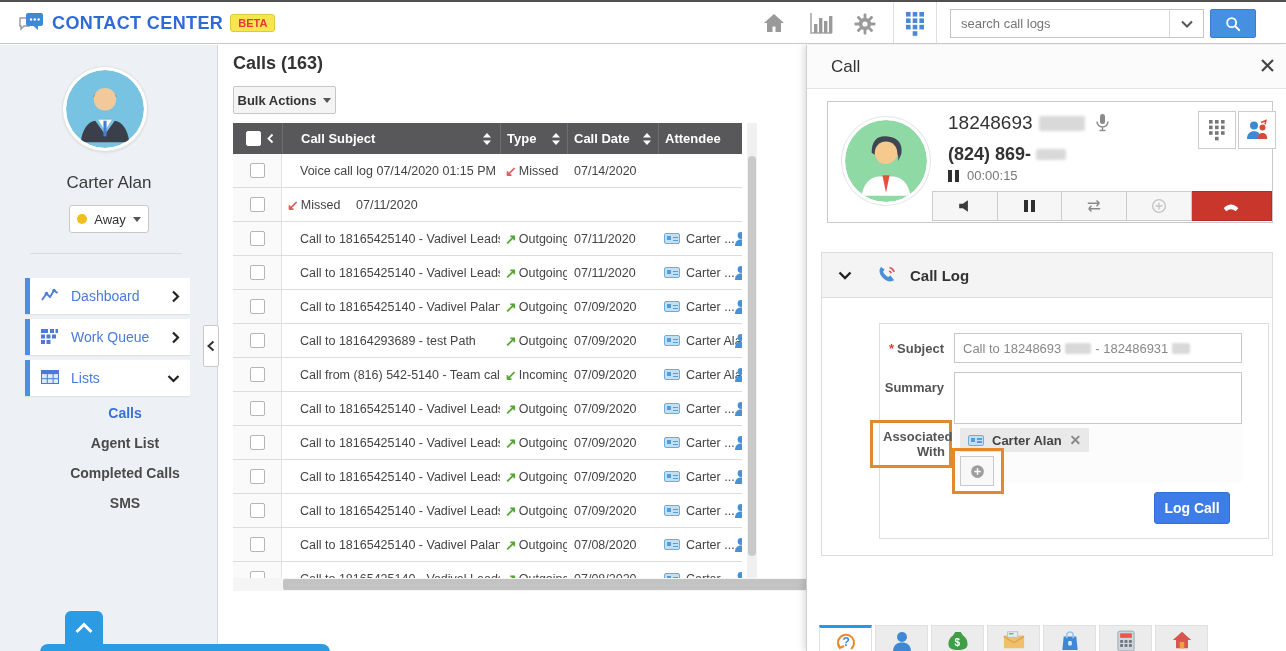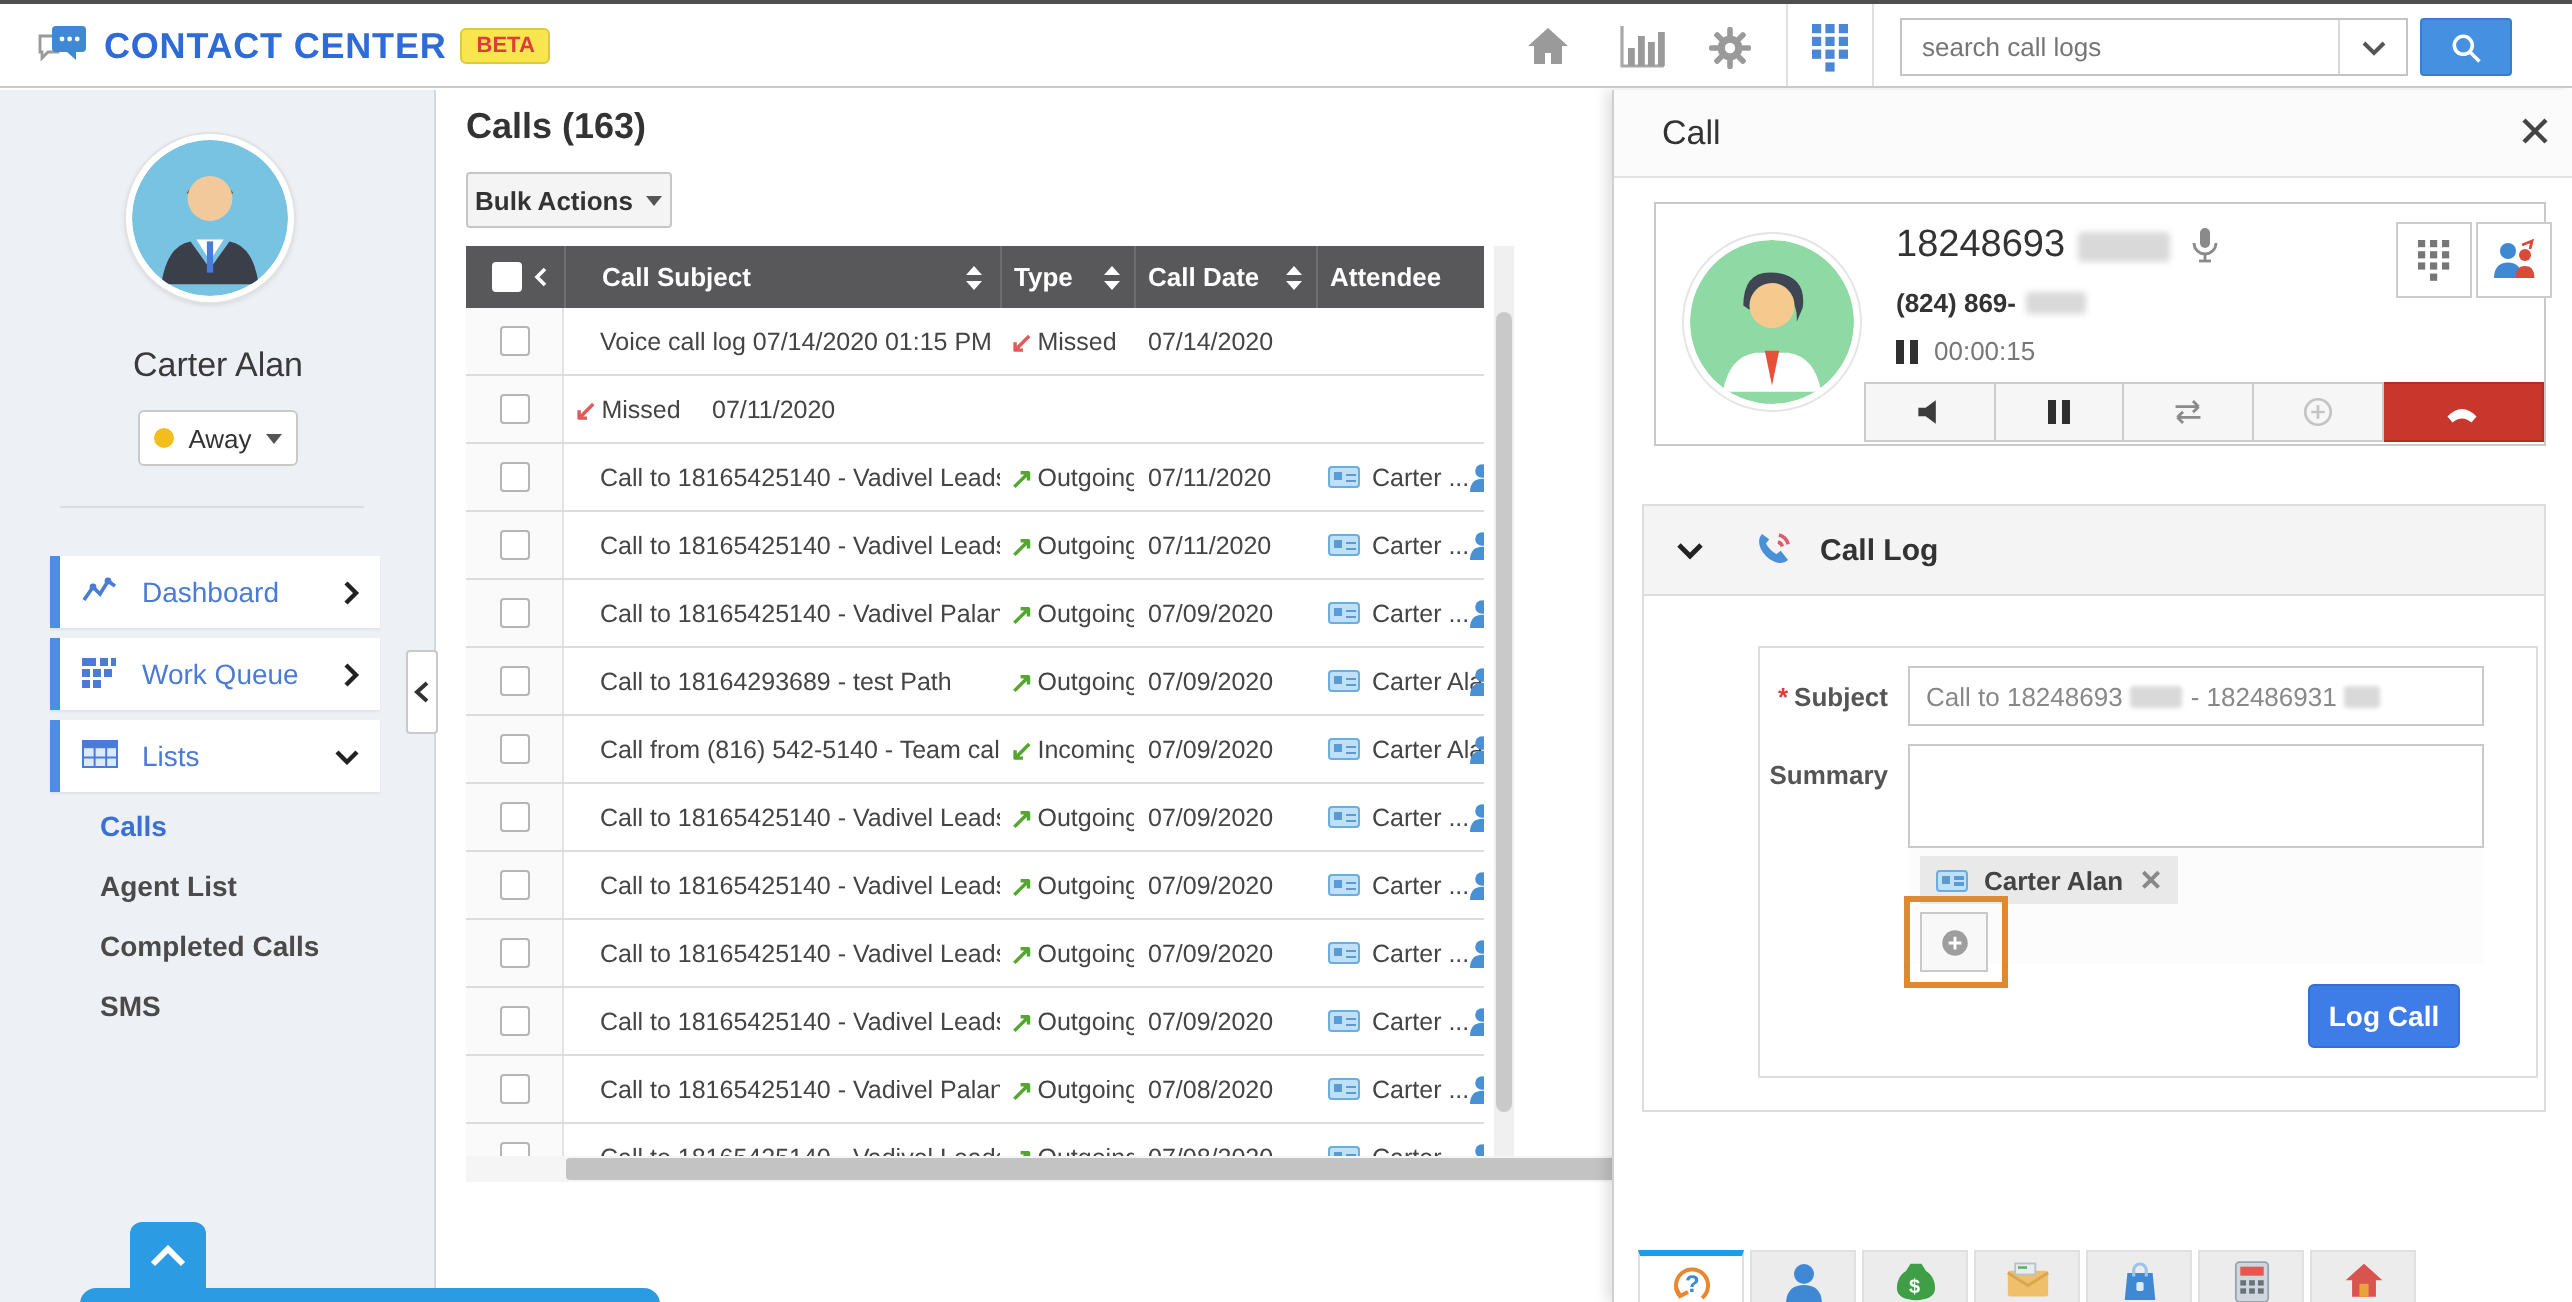--- a/index.html
+++ b/index.html
@@ -43,21 +43,21 @@
   .caret-dn { width:0; height:0; border-left:4px solid transparent; border-right:4px solid transparent;
               border-top:5px solid #555; }
   .side-div { position:absolute; left:30px; top:208px; width:152px; height:1px; background:#d9dce1; }
   .navcard { position:absolute; left:25px; width:165px; height:36px; background:#fff;
              border-left:5px solid #4a90e2; display:flex; align-items:center; cursor:pointer;
              box-shadow:0 1px 1px rgba(0,0,0,.06); }
   .navcard .nlabel { color:#4a7bd6; font-size:14px; margin-left:12px; flex:1; }
   .navcard .nico { margin-left:11px; width:18px; height:16px; }
   .navcard .nchev { margin-right:10px; }
   .subnav { position:absolute; left:50px; width:150px; height:24px; font-size:14px; font-weight:bold;
-            color:#4a4a4a; cursor:pointer; }
+            color:#4a4a4a; cursor:pointer;text-align:center; }
   .subnav.active { color:#3a6fd8; }
   .collapse-handle { position:absolute; left:203px; top:325px; width:16px; height:42px; background:#fff;
                      border:1px solid #c9c9c9; border-radius:2px; display:flex; align-items:center;
                      justify-content:center; cursor:pointer; z-index:6; }
   .dialer-chevron { position:absolute; left:65px; top:566px; width:38px; height:34px; background:#2b9be4;
                     border-radius:6px 6px 0 0; display:flex; align-items:center; justify-content:center;
                     cursor:pointer; z-index:7; }
   .dialer-edge { position:absolute; left:40px; top:599px; width:290px; height:8px; background:#2b9be4;
                  border-radius:8px 8px 0 0; cursor:pointer; z-index:7; }
 
@@ -106,21 +106,21 @@
                 border-bottom:1px solid #e2e2e2; }
   .panel-title { position:absolute; left:24px; top:12px; font-size:17px; color:#333; }
   .panel-close { position:absolute; right:8px; top:13px; cursor:pointer; width:18px; height:18px; }
   .callcard { position:absolute; left:20px; top:56px; width:446px; height:122px; border:1px solid #c9c9c9; }
   .avatar2 { position:absolute; left:14px; top:15px; width:88px; height:88px; border-radius:50%;
              background:#fff; box-shadow:0 0 0 1px #e5e5e5; padding:3px; }
   .avatar2 svg { border-radius:50%; display:block; }
   .cnum { position:absolute; left:120px; top:10px; font-size:19px; color:#333; display:flex;
           align-items:center; gap:6px; }
   .redact { display:inline-block; background:#d9d9d9; border-radius:2px; filter:blur(1.5px); }
-  .altnum { position:absolute; left:120px; top:42px; font-size:13px; font-weight:bold; color:#333;
+  .altnum { position:absolute; left:120px; top:42px; font-size:18px; font-weight:bold; color:#333;
             display:flex; align-items:center; gap:5px; }
   .timer { position:absolute; left:120px; top:66px; display:flex; align-items:center; gap:8px;
            font-size:13px; color:#777; }
   .pausebars { display:inline-flex; gap:3px; }
   .pausebars i { width:4px; height:12px; background:#2f2f2f; }
   .card-btn { position:absolute; top:9px; width:38px; height:38px; border:1px solid #ccc; background:#fff;
               display:flex; align-items:center; justify-content:center; cursor:pointer; }
   .btn-dialpad { left:370px; } .btn-transfer { left:410px; }
   .ctrlbar { position:absolute; left:104px; top:89px; width:340px; height:30px; display:flex; }
   .ctrl { flex:1; border:1px solid #ccc; border-left-width:0; background:#f6f6f6; display:flex;
@@ -869,20 +869,23 @@
           <div class="f-input subject-box">
             <span>Call to 18248693</span>
             <span class="redact" style="width:26px;height:11px;filter:blur(1px)"></span>
             <span>- 182486931</span>
             <span class="redact" style="width:18px;height:11px;filter:blur(1px)"></span>
           </div>
 
           <div class="f-label" style="left:0; top:56px; width:64px">Summary</div>
           <textarea class="f-input summary-box" style=""></textarea>
 
+          <div class="hl-orange assoc-label-box">
+            <div class="f-label" style="position:static; width:62px">Associated With</div>
+          </div>
           <div class="assoc-area">
             <div class="chip">
               <span class="card-ico"></span>
               <span>Carter Alan</span>
               <span class="chip-x">✕</span>
             </div>
           </div>
           <div class="add-btn">
             <svg width="17" height="17" viewBox="0 0 24 24">
                 <circle cx="12" cy="12" r="9" fill="#9e9e9e"></circle>

